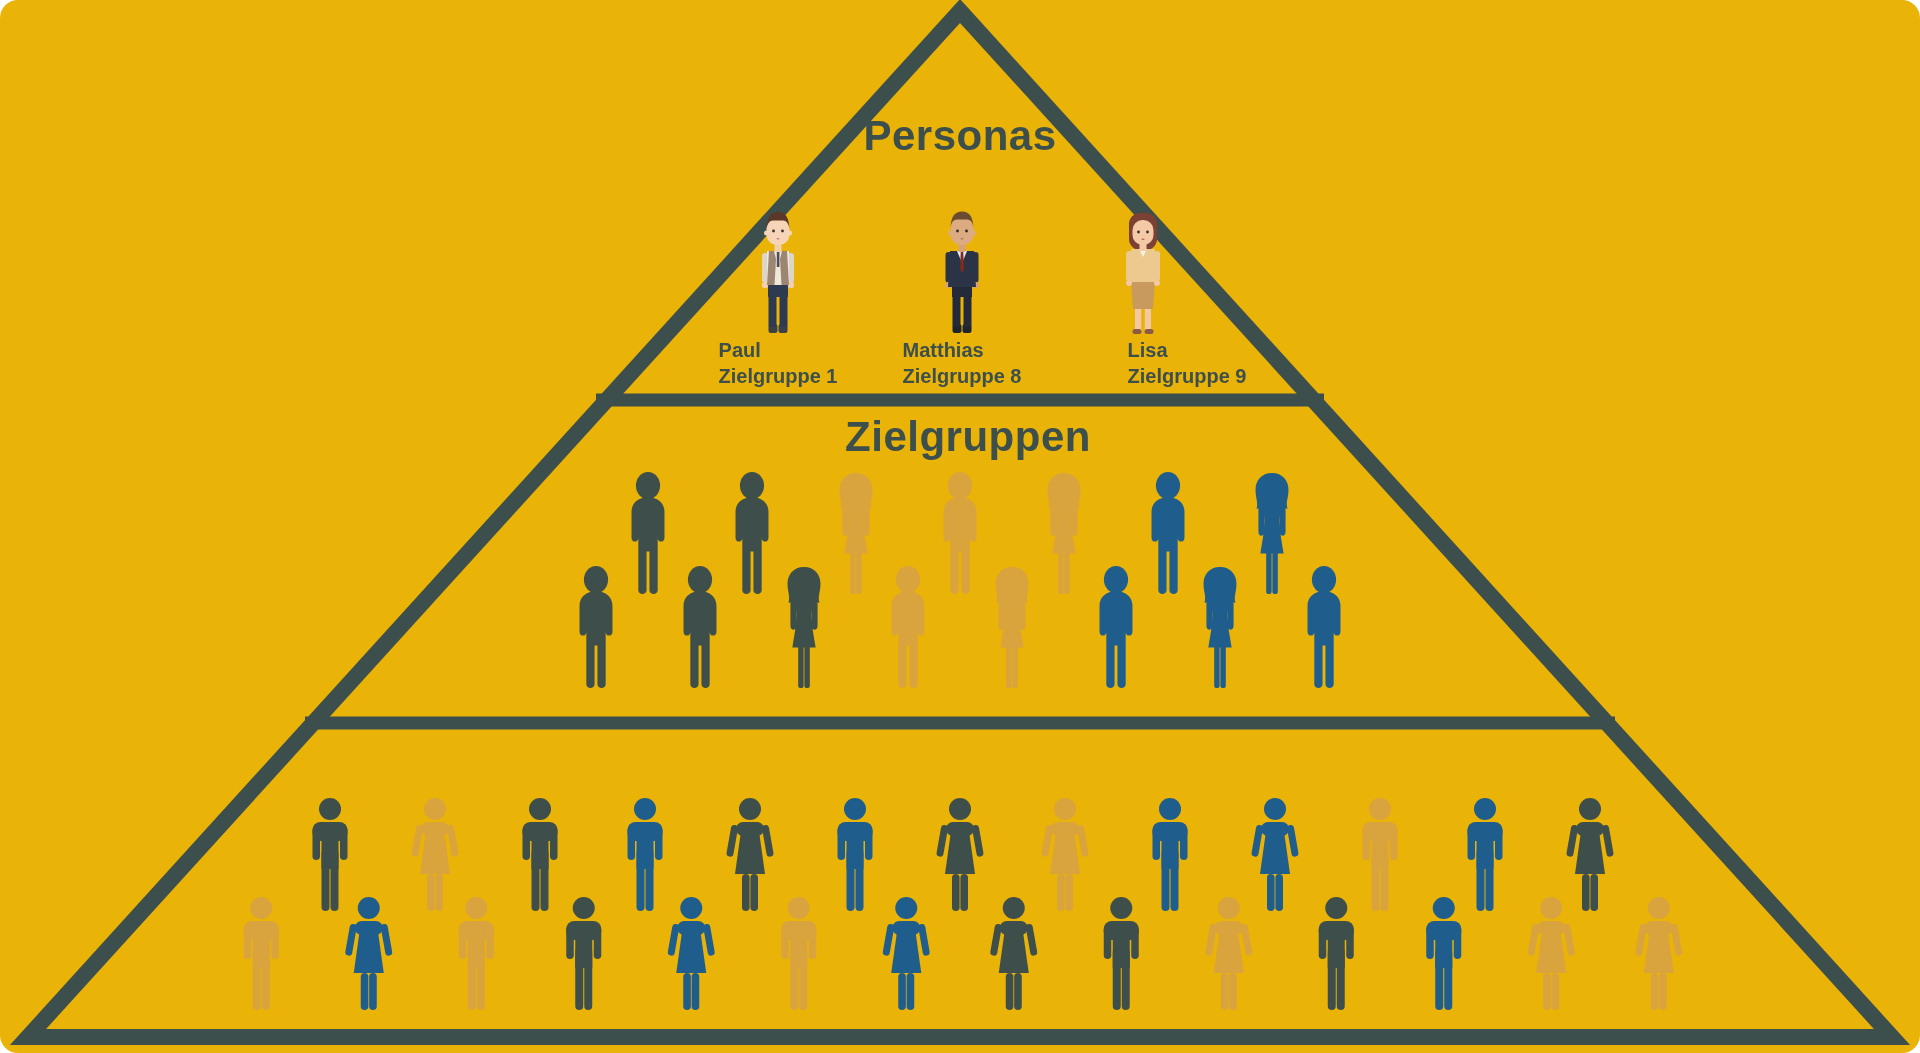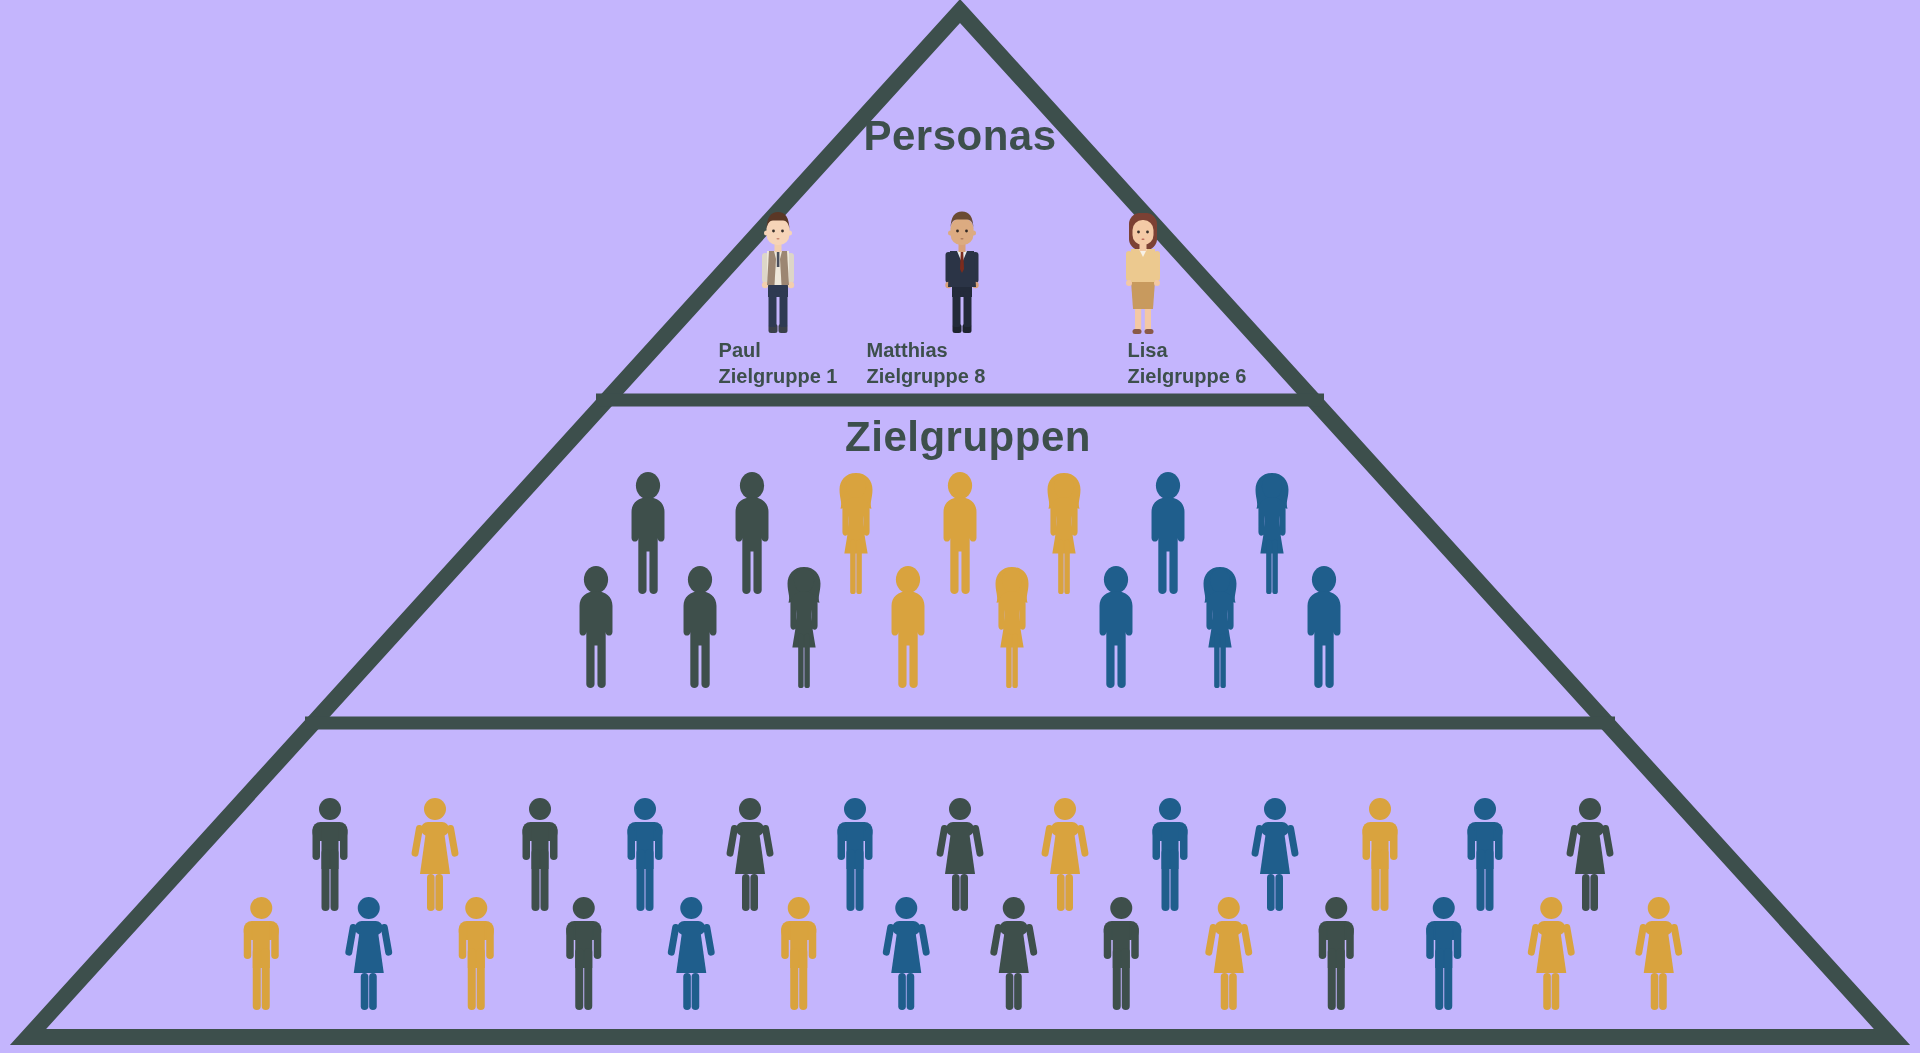--- a/index.html
+++ b/index.html
@@ -1,26 +1,26 @@
 <!DOCTYPE html>
 <html><head>
 <meta charset="utf-8">
 <style>
   html,body{margin:0;padding:0;background:#fff;}
-  .stage{position:relative;width:1920px;height:1053px;background:#c4b5fd;overflow:hidden;
-         font-family:"Liberation Sans",sans-serif;}
+  .stage{position:relative;width:1920px;height:1053px;background:#eab308;overflow:hidden;
+         font-family:"Liberation Sans",sans-serif;border-radius:18px;}
   .pyramid-svg{position:absolute;left:0;top:0;}
   .tier-title{position:absolute;left:0;width:1920px;text-align:center;font-weight:bold;
               font-size:42px;color:#3d4f4c;letter-spacing:.5px;}
   .title-personas{top:112px;}
   .title-zielgruppen{top:413px;padding-left:8px;}
   .title-markt{top:732px;}
   .persona-label{position:absolute;top:337px;transform:translateX(-50%);text-align:left;
                  font-weight:bold;font-size:20px;line-height:26px;color:#3d4f4c;white-space:nowrap;}
-  .pl-1{left:778px;} .pl-2{left:926px;} .pl-3{left:1143px;margin-left:44px;}
+  .pl-1{left:778px;} .pl-2{left:962px;} .pl-3{left:1143px;margin-left:44px;}
 </style>
 </head>
 <body>
 
 <div class="stage">
 
   <svg class="pyramid-svg" width="1920" height="1053" viewBox="0 0 1920 1053">
     <defs>
 
       <symbol id="pictogram-male" viewBox="0 0 60 116">
@@ -195,16 +195,16 @@
   <div class="persona-label pl-1">
     <div>Paul</div>
     <div>Zielgruppe 1</div>
   </div>
   <div class="persona-label pl-2">
     <div>Matthias</div>
     <div>Zielgruppe 8</div>
   </div>
   <div class="persona-label pl-3">
     <div>Lisa</div>
-    <div>Zielgruppe 6</div>
+    <div>Zielgruppe 9</div>
   </div>
 
 </div>
 
 </body></html>

